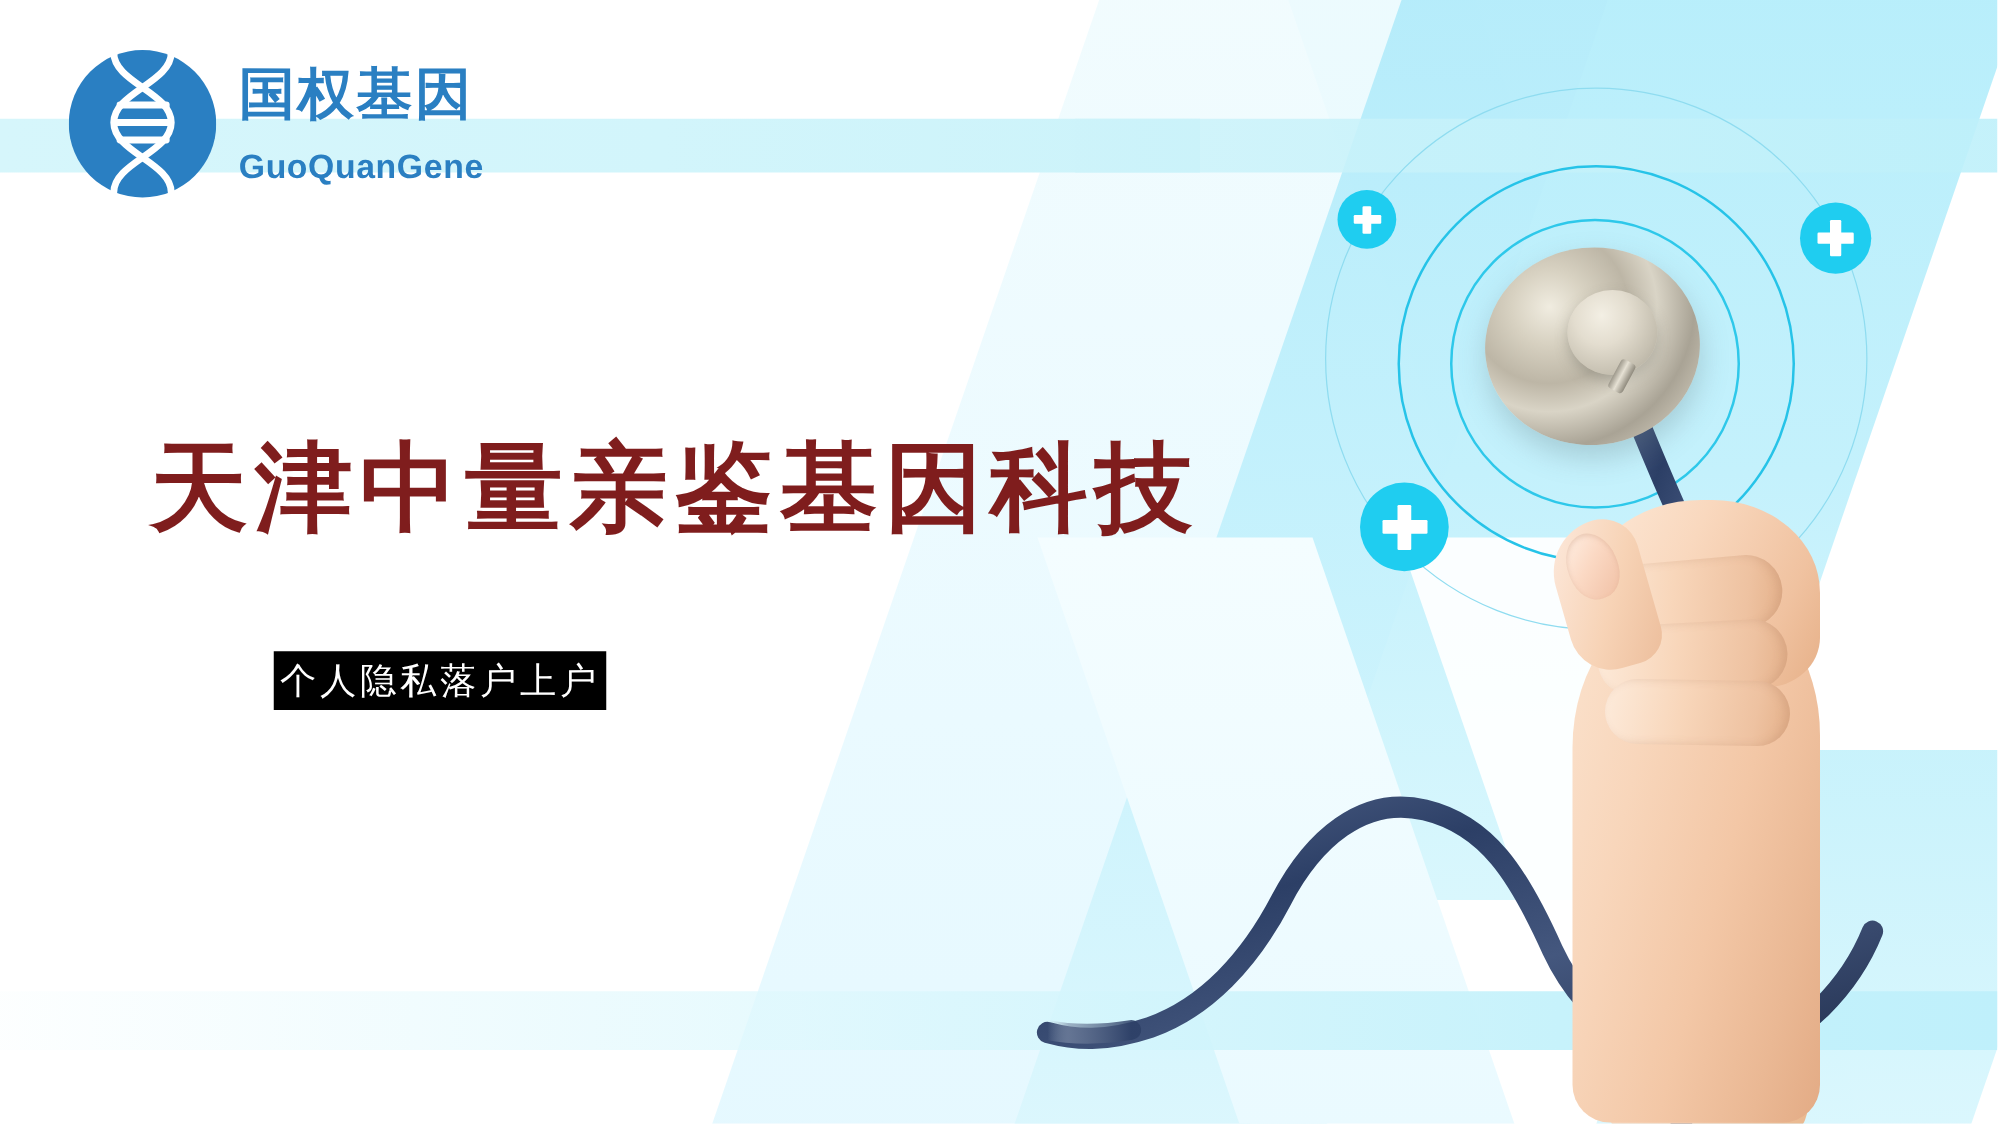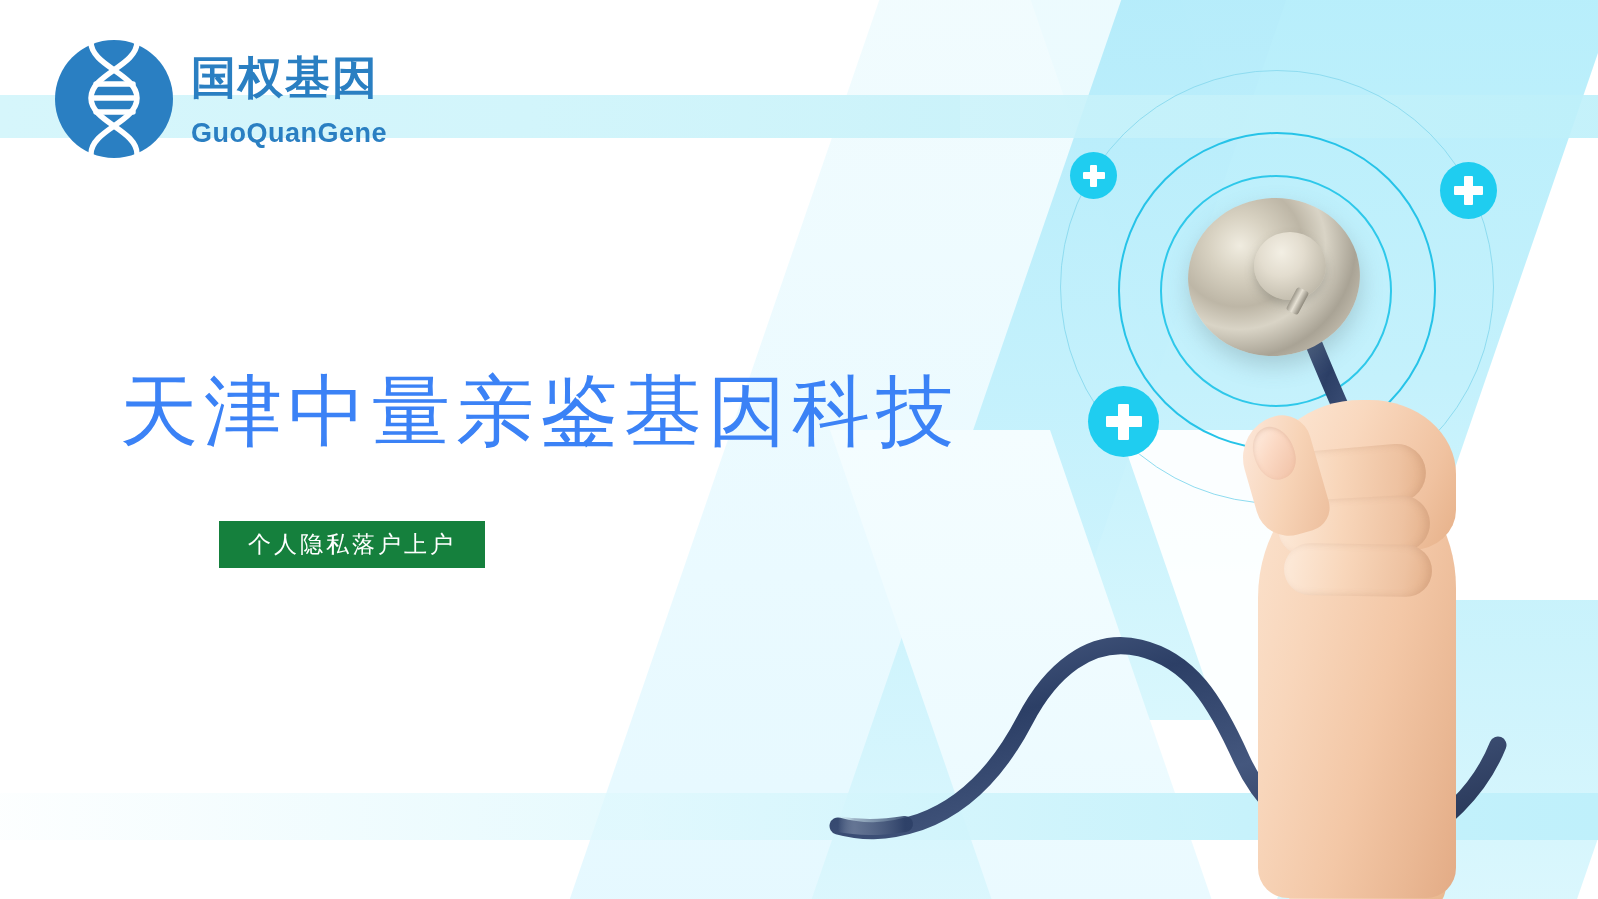--- a/index.html
+++ b/index.html
@@ -285,21 +285,21 @@
     height: 130px;
     flex: none;
   }
   .logo-words {
     display: flex;
     flex-direction: column;
     justify-content: center;
     padding-top: 6px;
   }
   .logo-cn {
-    font-family: Liberation Serif, serif;
+    font-family: Liberation Mono, monospace;
     font-size: 45px;
     font-weight: 700;
     color: #2a7fc2;
     letter-spacing: 2px;
     line-height: 1.05;
   }
   .logo-en {
     font-family: "Liberation Sans", sans-serif;
     font-size: 27px;
     font-weight: 700;
@@ -308,25 +308,24 @@
     margin-top: 16px;
   }
 
   
   .headline {
     position: absolute;
     left: 120px;
     top: 339px;
     font-family: "Liberation Serif", "DejaVu Serif", serif;
     font-size: 78px;
-    font-weight: 400;
-    color: #3b82f6;
+    font-weight: 700;
+    color: #7f1d1d;
     letter-spacing: 6px;
     white-space: nowrap;
-    margin-top: 21px;
   }
   .subline {
     position: absolute;
     left: 197px;
     top: 455px;
     font-family: "Liberation Sans", "DejaVu Sans", sans-serif;
     font-size: 37px;
     color: #1e4270;
     letter-spacing: 1px;
     white-space: nowrap;
@@ -334,27 +333,27 @@
   .tags {
     position: absolute;
     left: 219px;
     top: 521px;
     display: flex;
     gap: 32px;
   }
   .tag {
     width: 266px;
     height: 47px;
-    background: #15803d;
+    background: #000000;
     color: #ffffff;
     display: flex;
     align-items: center;
     justify-content: center;
     font-family: Liberation Sans, sans-serif;
-    font-size: 23px;
+    font-size: 29px;
     letter-spacing: 3px;
     white-space: nowrap;
   }
 </style>
 </head>
 <body>
 
 <div id="banner">
 
   <div class="bg-layer">

